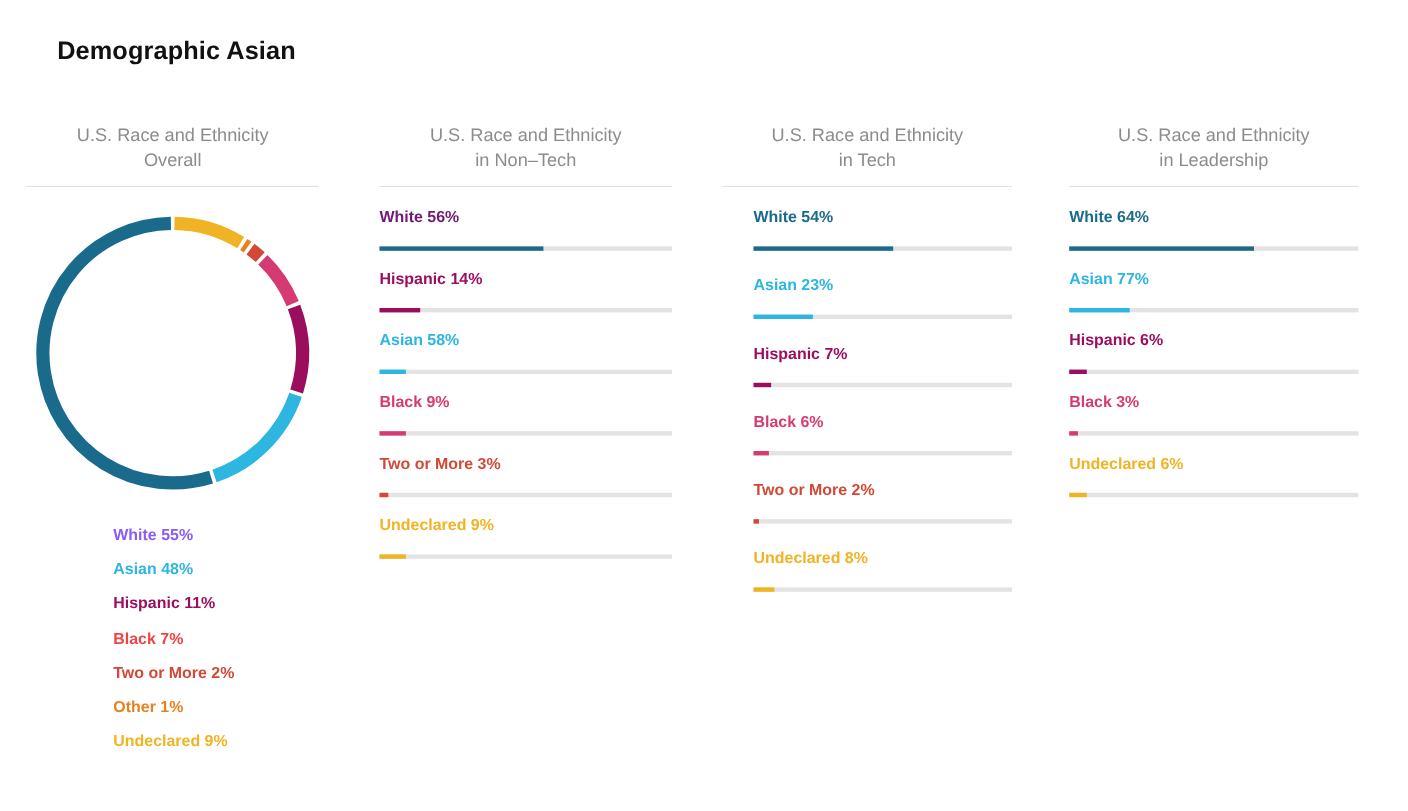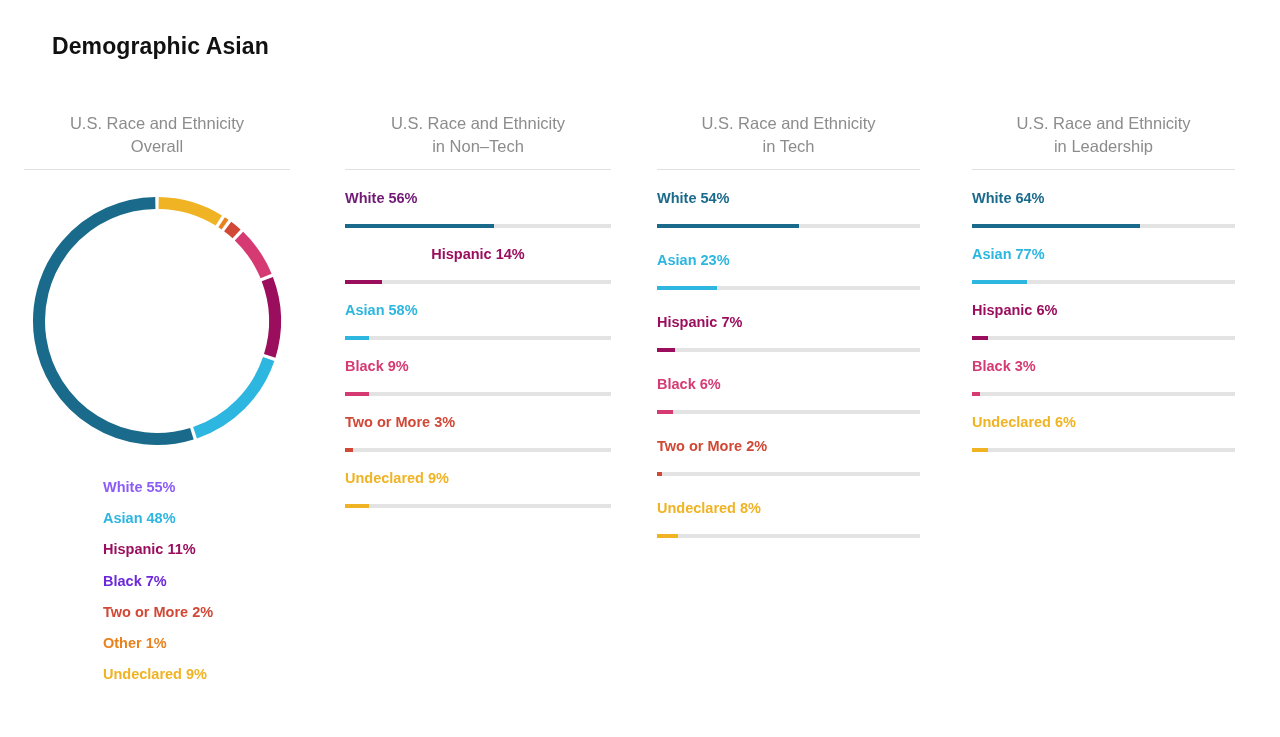--- a/index.html
+++ b/index.html
@@ -94,21 +94,21 @@
   }
   .bar-fill {
     position: absolute;
     left: 0;
     top: 0;
     height: 4px;
     border-radius: 0;
   }
   
   .pitch-56 .bar-row { height: 56px; }
-  .pitch-62 .bar-row { height: 62px; }
+  .pitch-62 .bar-row { height: 62px; margin-left: 28px; }
 </style>
 </head>
 <body>
 
 <div class="page-title">Demographic Asian</div>
 
 <div class="col col-1">
   <div class="col-header">U.S. Race and Ethnicity
 Overall</div>
   <div class="col-rule"></div>
@@ -124,40 +124,40 @@
           <path d="M 111.70 38.03 A 118 118 0 0 1 38.03 111.70" fill="none" stroke="#2cb6e0" stroke-width="12"></path>
           <path d="M 34.89 112.72 A 118 118 0 1 1 -1.65 -117.99" fill="none" stroke="#1a6a8c" stroke-width="12"></path>
         </g>
     </svg>
   </div>
 
   <div class="legend" id="donut-legend">
       <div class="legend-item" style="color: #8b5cf6;">White 55%</div>
       <div class="legend-item" style="color: rgb(44, 182, 224);">Asian 48%</div>
       <div class="legend-item" style="color: rgb(155, 14, 94);">Hispanic 11%</div>
-      <div class="legend-item" style="color: #6d28d9;">Black 7%</div>
+      <div class="legend-item" style="color: #ef4444;">Black 7%</div>
       <div class="legend-item" style="color: rgb(209, 72, 54);">Two or More 2%</div>
       <div class="legend-item" style="color: rgb(232, 130, 30);">Other 1%</div>
       <div class="legend-item" style="color: rgb(240, 179, 35);">Undeclared 9%</div>
     </div>
 </div>
 
 <div class="col col-2">
   <div class="col-header">U.S. Race and Ethnicity
 in Non–Tech</div>
   <div class="col-rule"></div>
   <div class="bars pitch-56" id="bars-non-tech">
       <div class="bar-row">
         <div class="bar-label" style="color: #701a75;">White 56%</div>
         <div class="bar-track" style="background: rgb(227, 227, 227);">
           <div class="bar-fill" style="width: 56%; background: rgb(26, 106, 140);"></div>
         </div>
       </div>
       <div class="bar-row">
-        <div class="bar-label" style="color: rgb(155, 14, 94); text-align: center;">Hispanic 14%</div>
+        <div class="bar-label" style="color: rgb(155, 14, 94);">Hispanic 14%</div>
         <div class="bar-track" style="background: rgb(227, 227, 227);">
           <div class="bar-fill" style="width: 14%; background: rgb(155, 14, 94);"></div>
         </div>
       </div>
       <div class="bar-row">
         <div class="bar-label" style="color: rgb(44, 182, 224);">Asian 58%</div>
         <div class="bar-track" style="background: rgb(227, 227, 227);">
           <div class="bar-fill" style="width: 9%; background: rgb(44, 182, 224);"></div>
         </div>
       </div>

